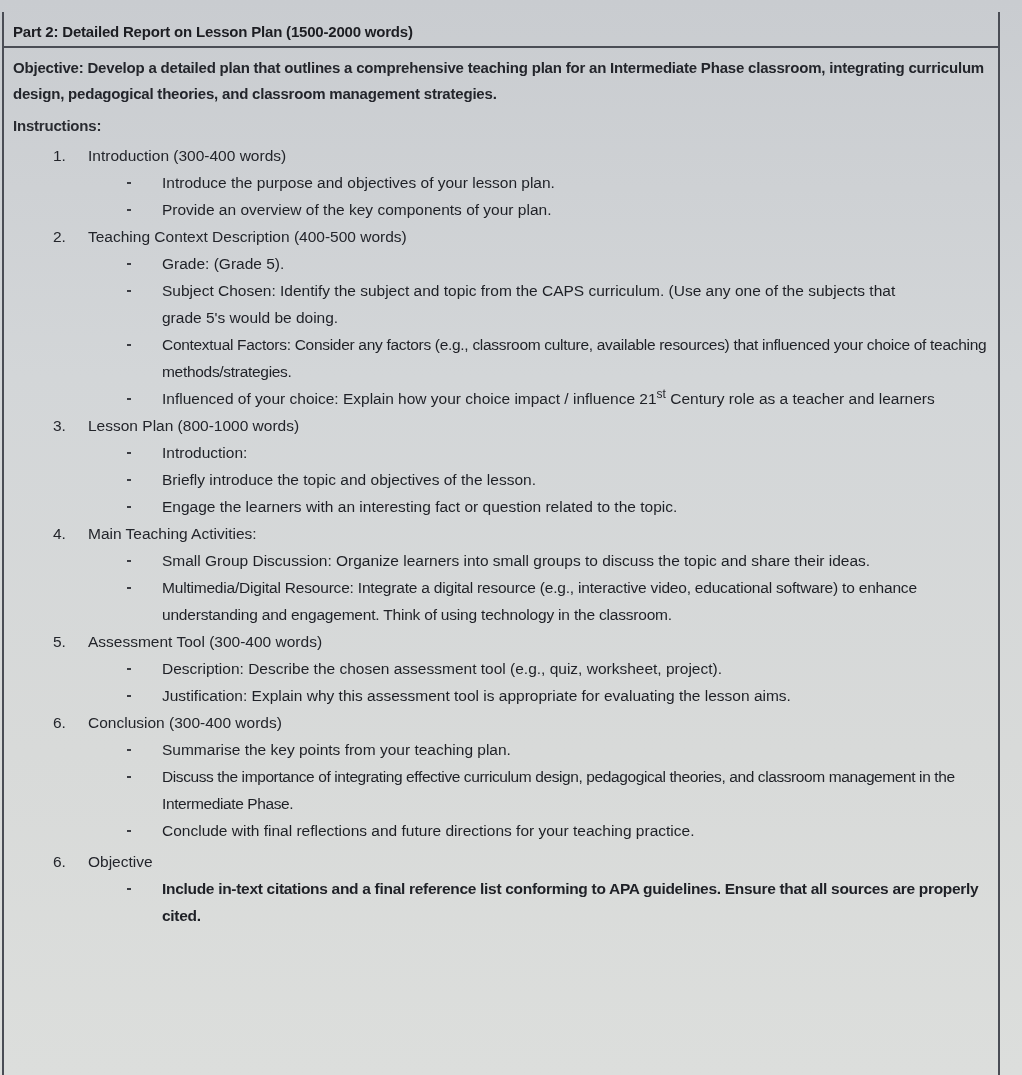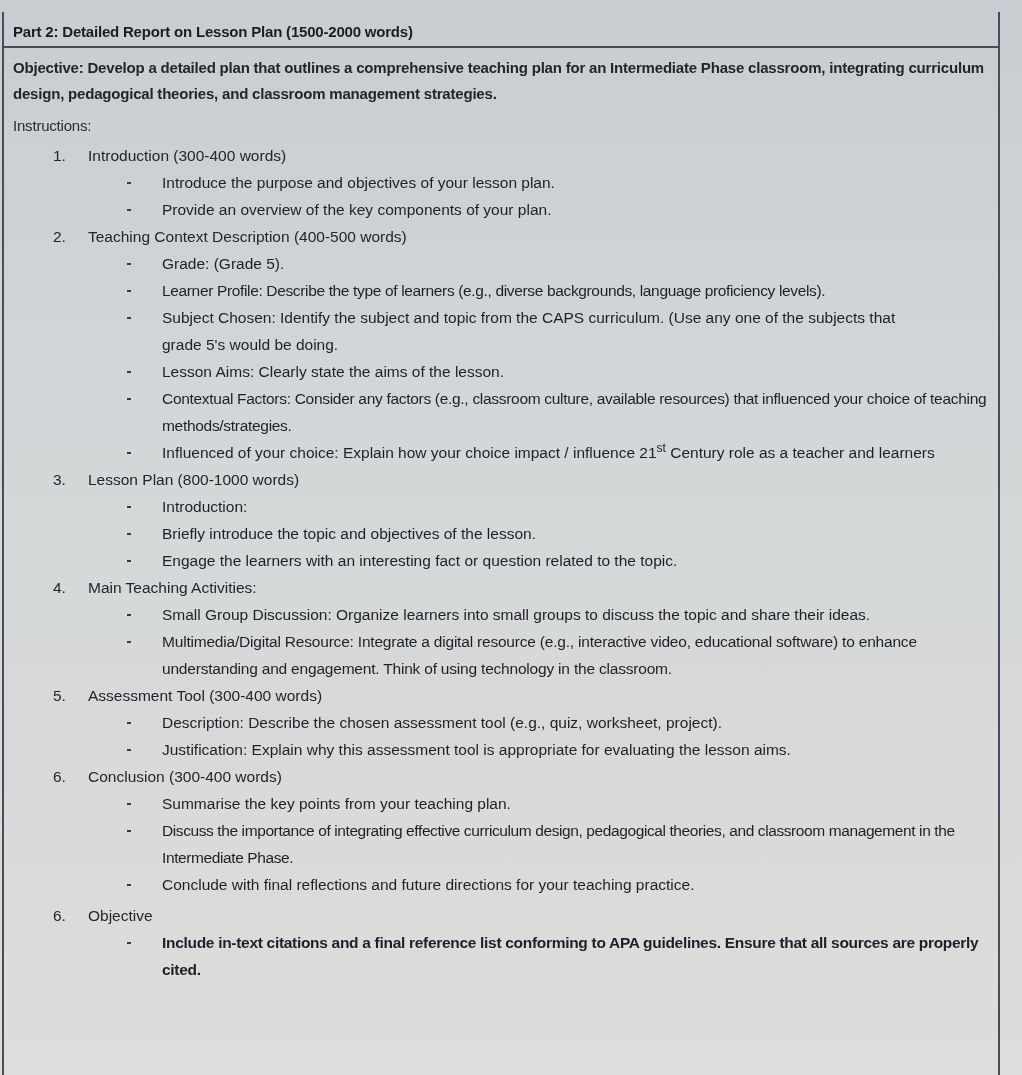--- a/index.html
+++ b/index.html
@@ -21,21 +21,21 @@
   }
   .title {
     font-weight: bold; font-size: 15px; letter-spacing: -0.2px;
     position: relative; top: 2px;
   }
   .objective {
     padding: 7px 0 0 9px; font-weight: bold; font-size: 15px; line-height: 26px;
     letter-spacing: -0.2px; color: #23252b;
   }
   .instructions-label {
-    padding: 10px 0 0 9px; font-size: 15px; font-weight: normal; color: #2a2c32; letter-spacing: -0.2px;
+    padding: 10px 0 0 9px; font-size: 15px; font-weight: bold; color: #2a2c32; letter-spacing: -0.2px;
   }
   ol.sections { list-style: none; margin: 0; padding: 0; }
   .section { margin: 0; }
   .section-head {
     display: flex; font-size: 15.5px; height: 27px; align-items: center; color: #23252b;
   }
   .num { width: 35px; text-align: left; padding-left: 49px; }
   .sec-title { padding-left: 0; }
   ul.items { list-style: none; margin: 0; padding: 0; }
   .item { display: flex; font-size: 15.5px; line-height: 27px; color: #1e2026; }
@@ -80,29 +80,24 @@
         <span class="num">2.</span>
         <span class="sec-title">Teaching Context Description (400-500 words)</span>
       </div>
       <ul class="items">
         <li class="item">
             <span class="dash"></span>
             <span class="item-text">Grade: (Grade 5).</span>
           </li>
         <li class="item">
             <span class="dash"></span>
-            <span class="item-text" style="width:840px;letter-spacing:-0.35px;">Learner Profile: Describe the type of learners (e.g., diverse backgrounds, language proficiency levels).</span>
           </li>
         <li class="item">
             <span class="dash"></span>
             <span class="item-text" style="width:770px;">Subject Chosen: Identify the subject and topic from the CAPS curriculum. (Use any one of the subjects that grade 5's would be doing.</span>
-          </li>
-        <li class="item">
-            <span class="dash"></span>
-            <span class="item-text">Lesson Aims: Clearly state the aims of the lesson.</span>
           </li>
         <li class="item">
             <span class="dash"></span>
             <span class="item-text" style="letter-spacing:-0.3px;">Contextual Factors: Consider any factors (e.g., classroom culture, available resources) that influenced your choice of teaching methods/strategies.</span>
           </li>
         <li class="item">
             <span class="dash"></span>
           <span class="item-text" style="width:820px;"><span>Influenced of your choice: Explain how your choice impact / influence 21</span><sup>st</sup><span> Century role as a teacher and learners</span></span>
         </li>
       </ul>

